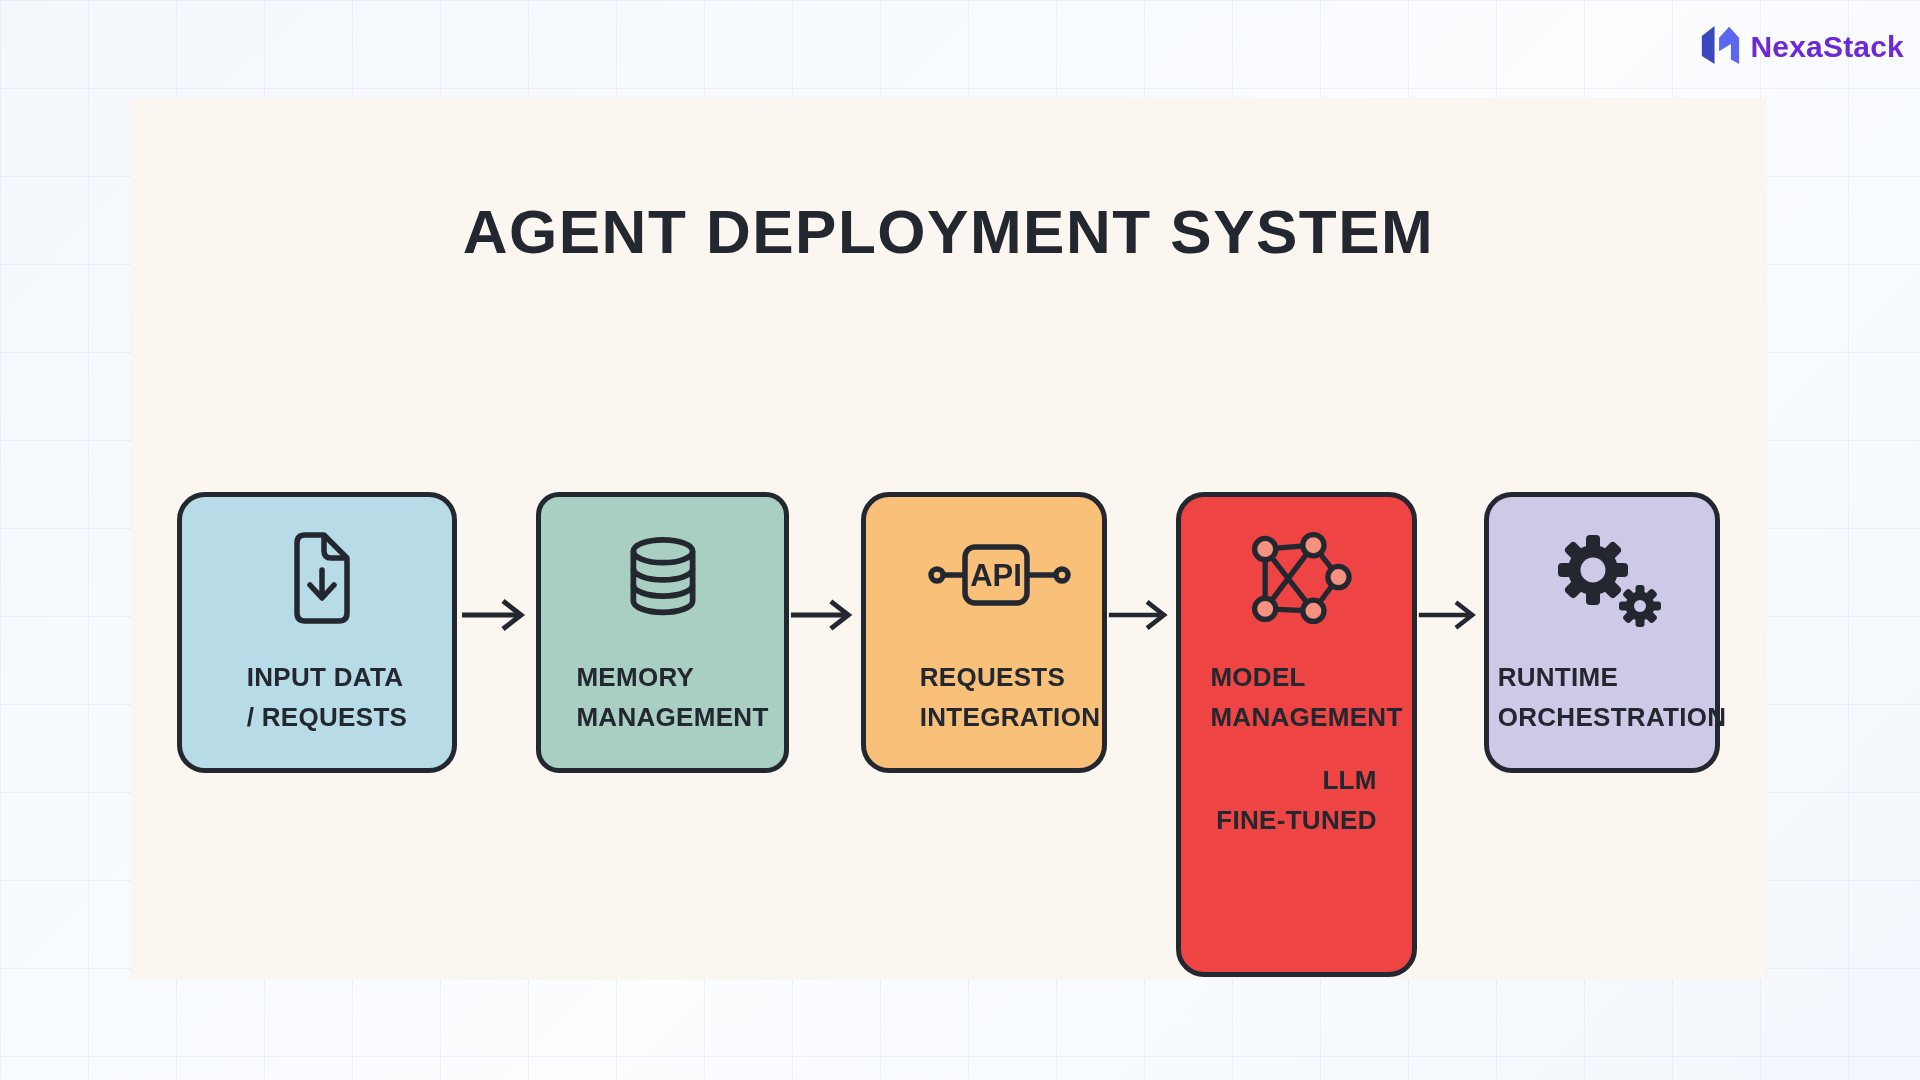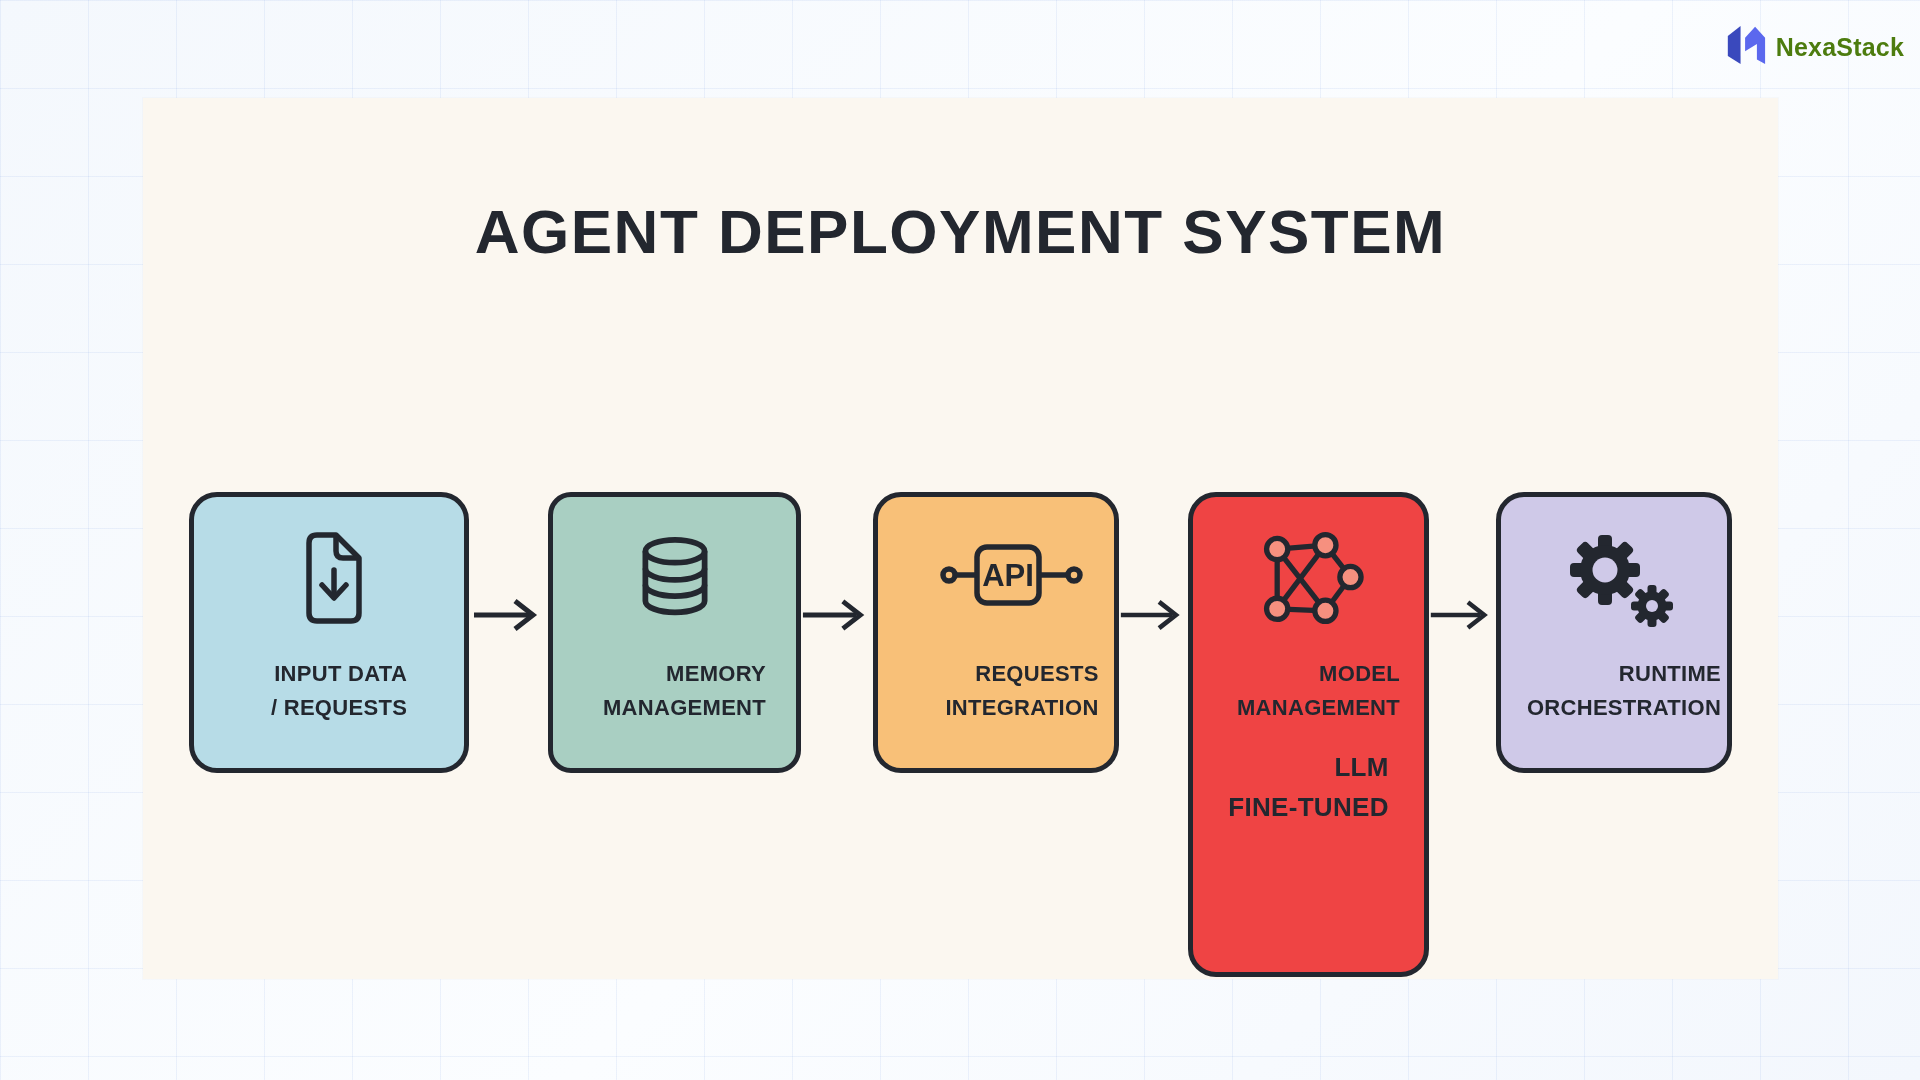--- a/index.html
+++ b/index.html
@@ -9,25 +9,25 @@
     background-color:#fafcff;
     background-image:
       repeating-linear-gradient(to right,  rgba(100,140,220,0.10) 0 1.5px, transparent 1.5px 88px),
       repeating-linear-gradient(to bottom, rgba(100,140,220,0.10) 0 1.5px, transparent 1.5px 88px),
       linear-gradient(135deg,#f4f8fd 0%, #fbfdff 55%, #f3f7fd 100%);
     position:relative;
   }
 
   
   .brand { position:absolute; top:22px; right:16px; display:flex; align-items:center; gap:10px; }
-  .brand-name { font-size:25px; font-weight:700; color:#4d7c0f; letter-spacing:0.2px; }
+  .brand-name { font-size:30px; font-weight:700; color:#6d28d9; letter-spacing:0.2px; }
 
   
   .panel {
-    position:absolute; left:143px; top:98px; width:1635px; height:881px;
+    position:absolute; left:131px; top:98px; width:1635px; height:881px;
     background:#fbf7f0; box-shadow:0 0 0 1px rgba(0,0,0,0.015);
   }
   .title {
     position:absolute; top:98px; left:0; width:100%;
     text-align:center; font-size:62px; font-weight:700; letter-spacing:1.5px;
     color:#23272f;
   }
 
   
   .flow {
@@ -39,21 +39,21 @@
     height:281px; display:flex; flex-direction:column; align-items:center;
     color:#23272f; flex:0 0 auto;
   }
   .node.n1 { width:280px; background:#b7dce7; }
   .node.n2 { width:253px; background:#a9cfc2;border-radius:23px; }
   .node.n3 { width:246px; background:#f8c078;padding-left:32px; }
   .node.n4 { width:241px; background:#ef4444; height:485px; }
   .node.n5 { width:236px; background:#cfc9e8; }
 
   .node-icon { margin-top:26px; height:110px; display:flex; align-items:center; justify-content:center; }
-  .node-label { margin-top:24px; text-align:right; font-size:22px; font-weight:700;
+  .node-label { margin-top:24px; text-align:left; font-size:26px; font-weight:700;
                 line-height:1.55; letter-spacing:0.3px;margin-left:20px; }
   .node-sublabel { margin-top:22px; text-align:right; font-size:26px; font-weight:700;
                    line-height:1.55; letter-spacing:0.3px; }
   .lbl-line { display:block; }
 
   .arrow-cell { flex:0 0 auto; display:flex; justify-content:center; }
   .arrow-cell.a1 { width:79px; } .arrow-cell.a2 { width:72px; }
   .arrow-cell.a3 { width:69px; } .arrow-cell.a4 { width:67px; }
   .arrow-cell svg { margin-top:103px; }
 

